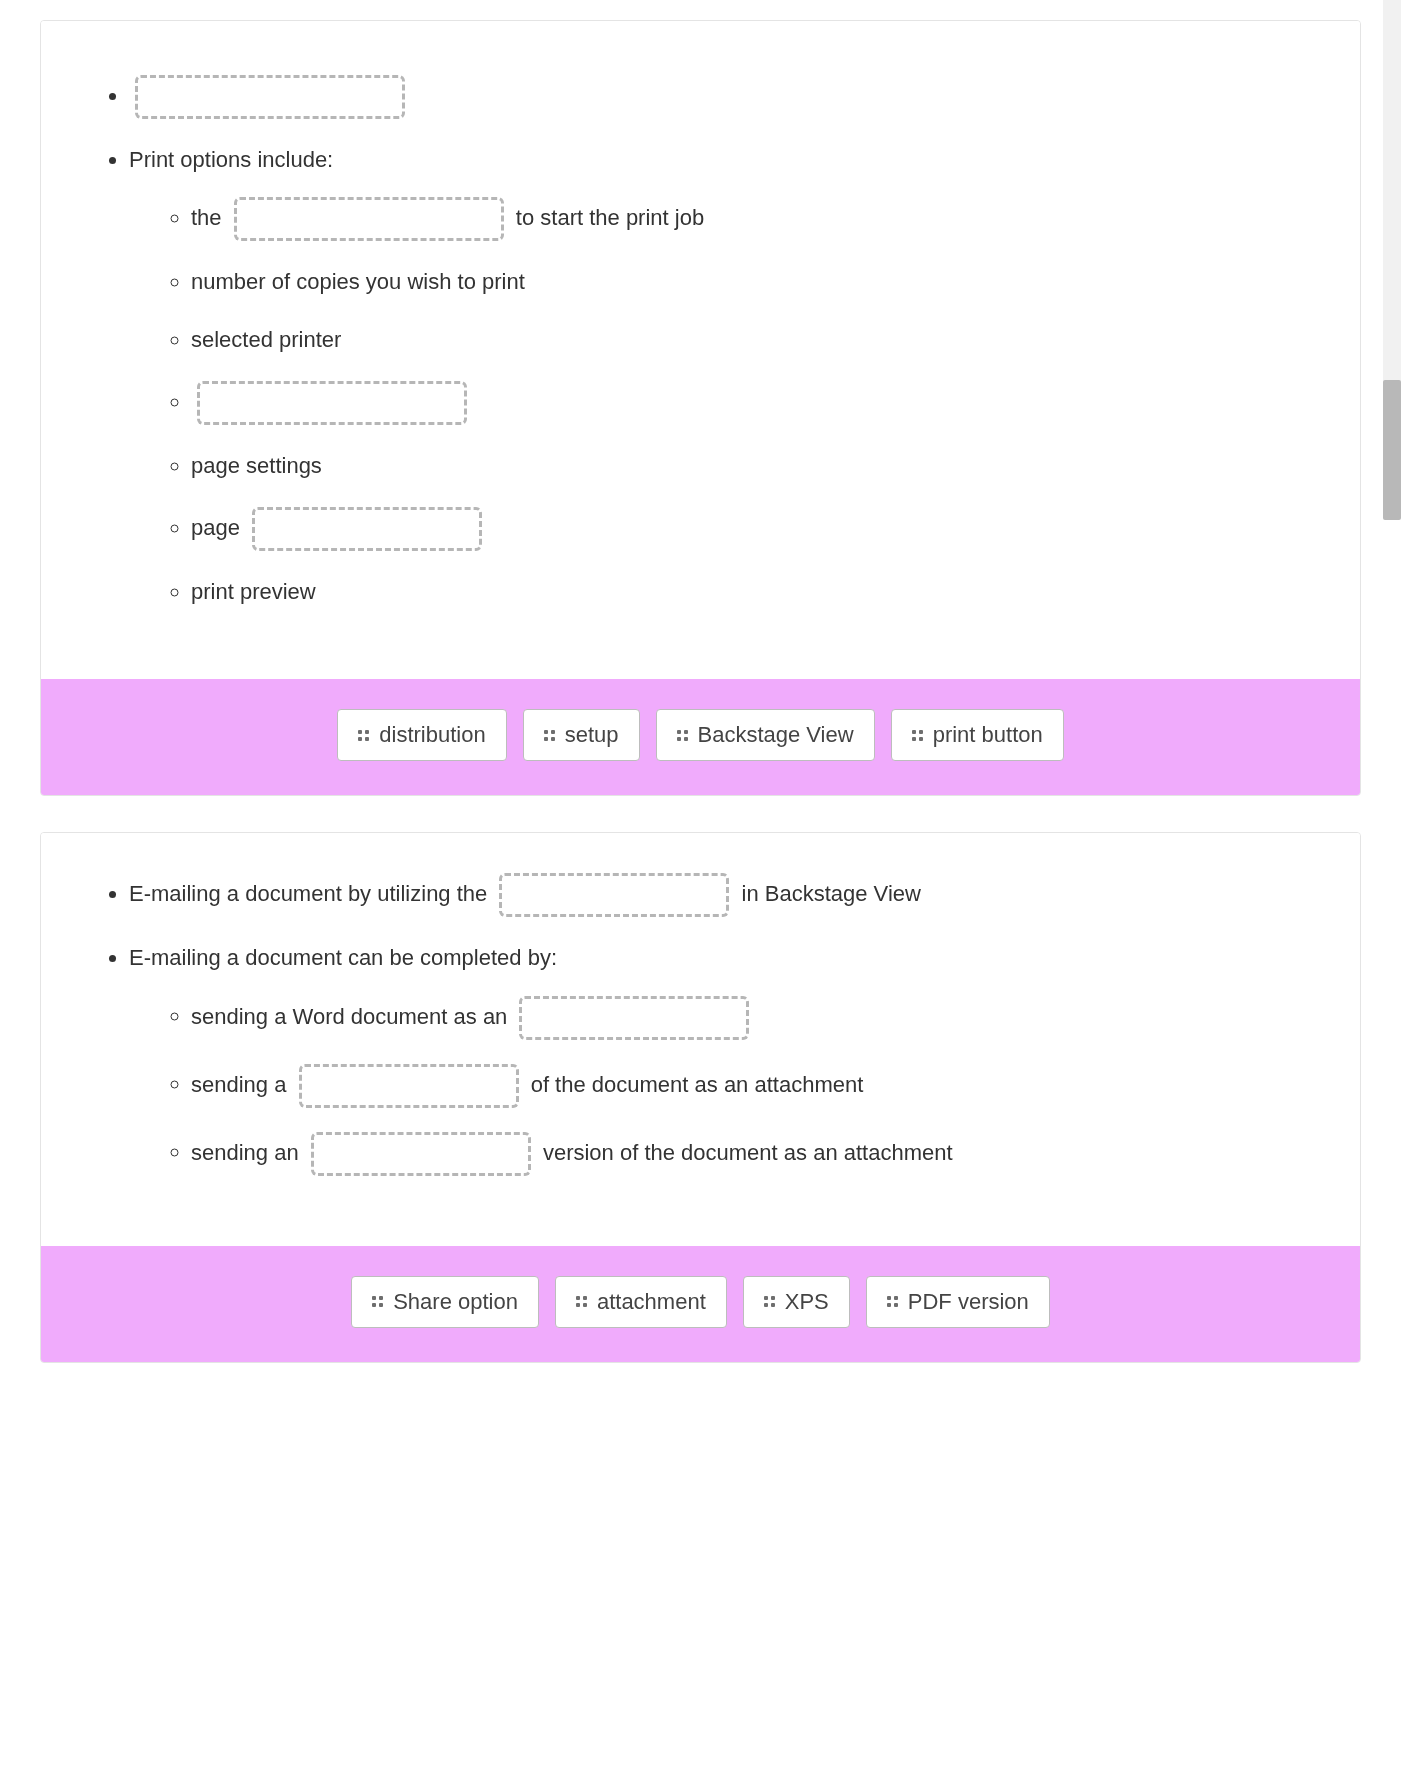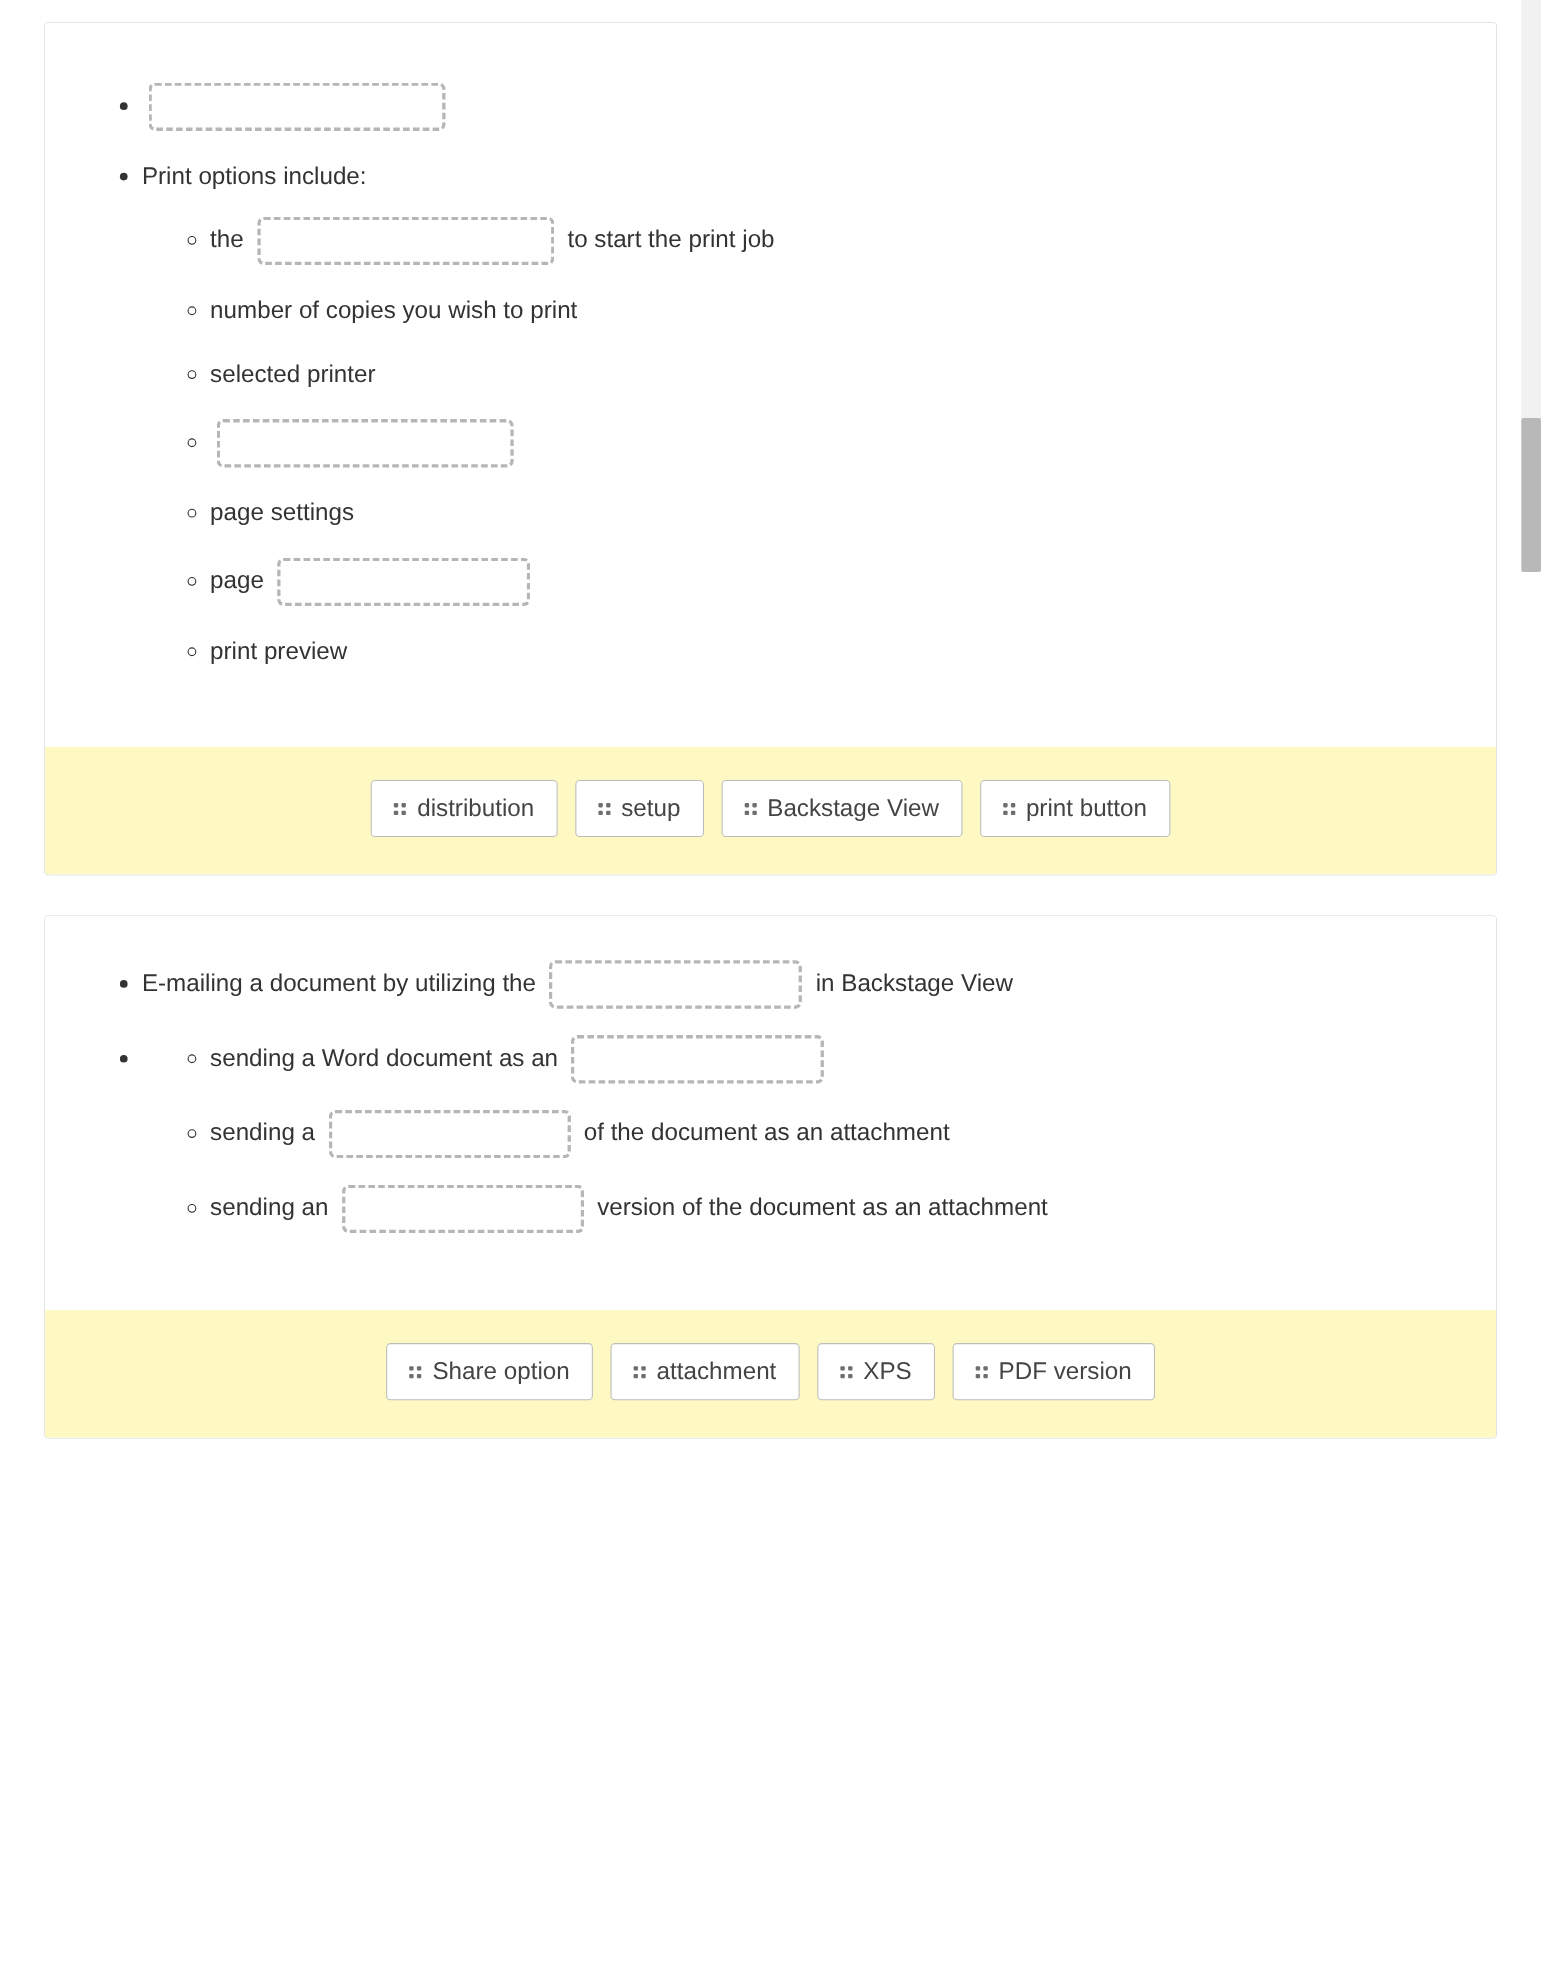--- a/index.html
+++ b/index.html
@@ -72,21 +72,21 @@
     border: 3px dashed #b6b6b6;
     border-radius: 6px;
     min-height: 44px;
     margin: 0 6px;
   }
   .w-xl { width: 290px; }
   .w-lg { width: 270px; }
   .w-md { width: 230px; }
   .w-sm { width: 220px; }
   .answer-bank {
-    background: #fef9c3;
+    background: #f0abfc;
     padding: 30px 20px 34px 20px;
     display: flex;
     justify-content: center;
     flex-wrap: wrap;
     gap: 16px;
   }
   .drag-chip {
     display: inline-flex;
     align-items: center;
     gap: 10px;
@@ -180,21 +180,21 @@
               <span></span>
             </span>
             <span>print button</span>
           </div>
         </div>
       </div>
       <div class="exercise-box">
         <div class="content-area">
           <ul class="level1">
             <li><span class="line-wrap"><span>E-mailing a document by utilizing the </span><span class="drop-slot w-md"></span> <span>in Backstage View </span></span></li>
-            <li><ul class="level2">
+            <li><span class="line-wrap"><span>E-mailing a document can be completed by: </span></span><ul class="level2">
                 <li><span>sending a Word document as an </span><span class="drop-slot w-md"></span> </li>
                 <li><span>sending a </span><span class="drop-slot w-sm"></span> <span>of the document as an attachment </span></li>
                 <li><span>sending an </span><span class="drop-slot w-sm"></span> <span>version of the document as an attachment </span></li>
               </ul></li>
           </ul>
         </div>
         <div class="answer-bank">
           <div class="drag-chip">
             <span class="drag-handle">
               <span></span>

